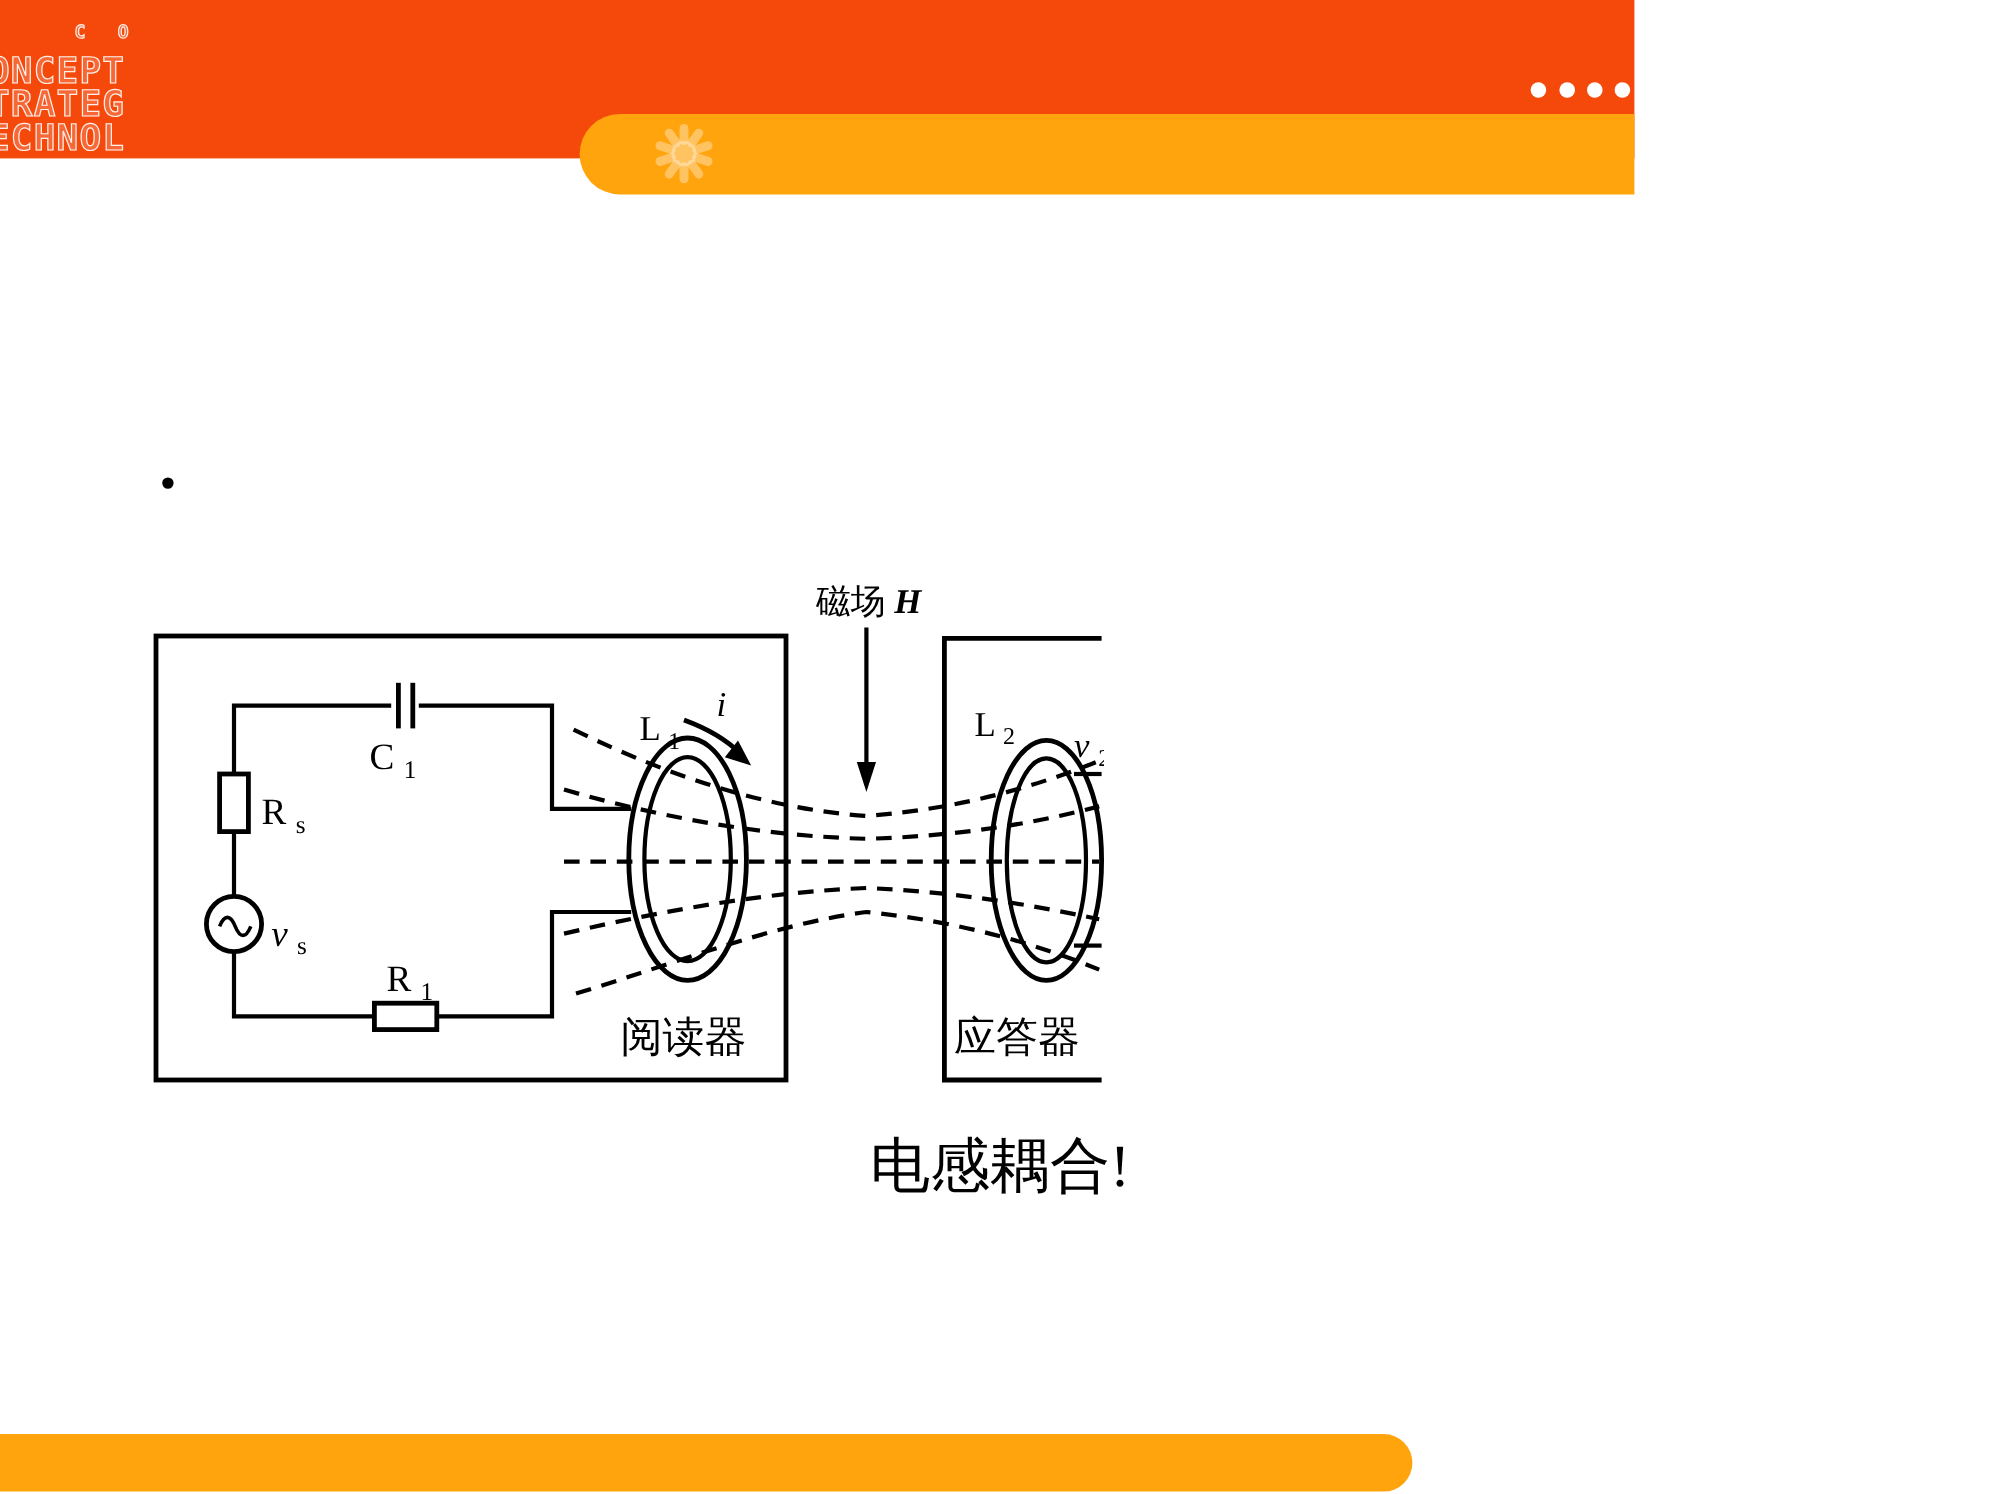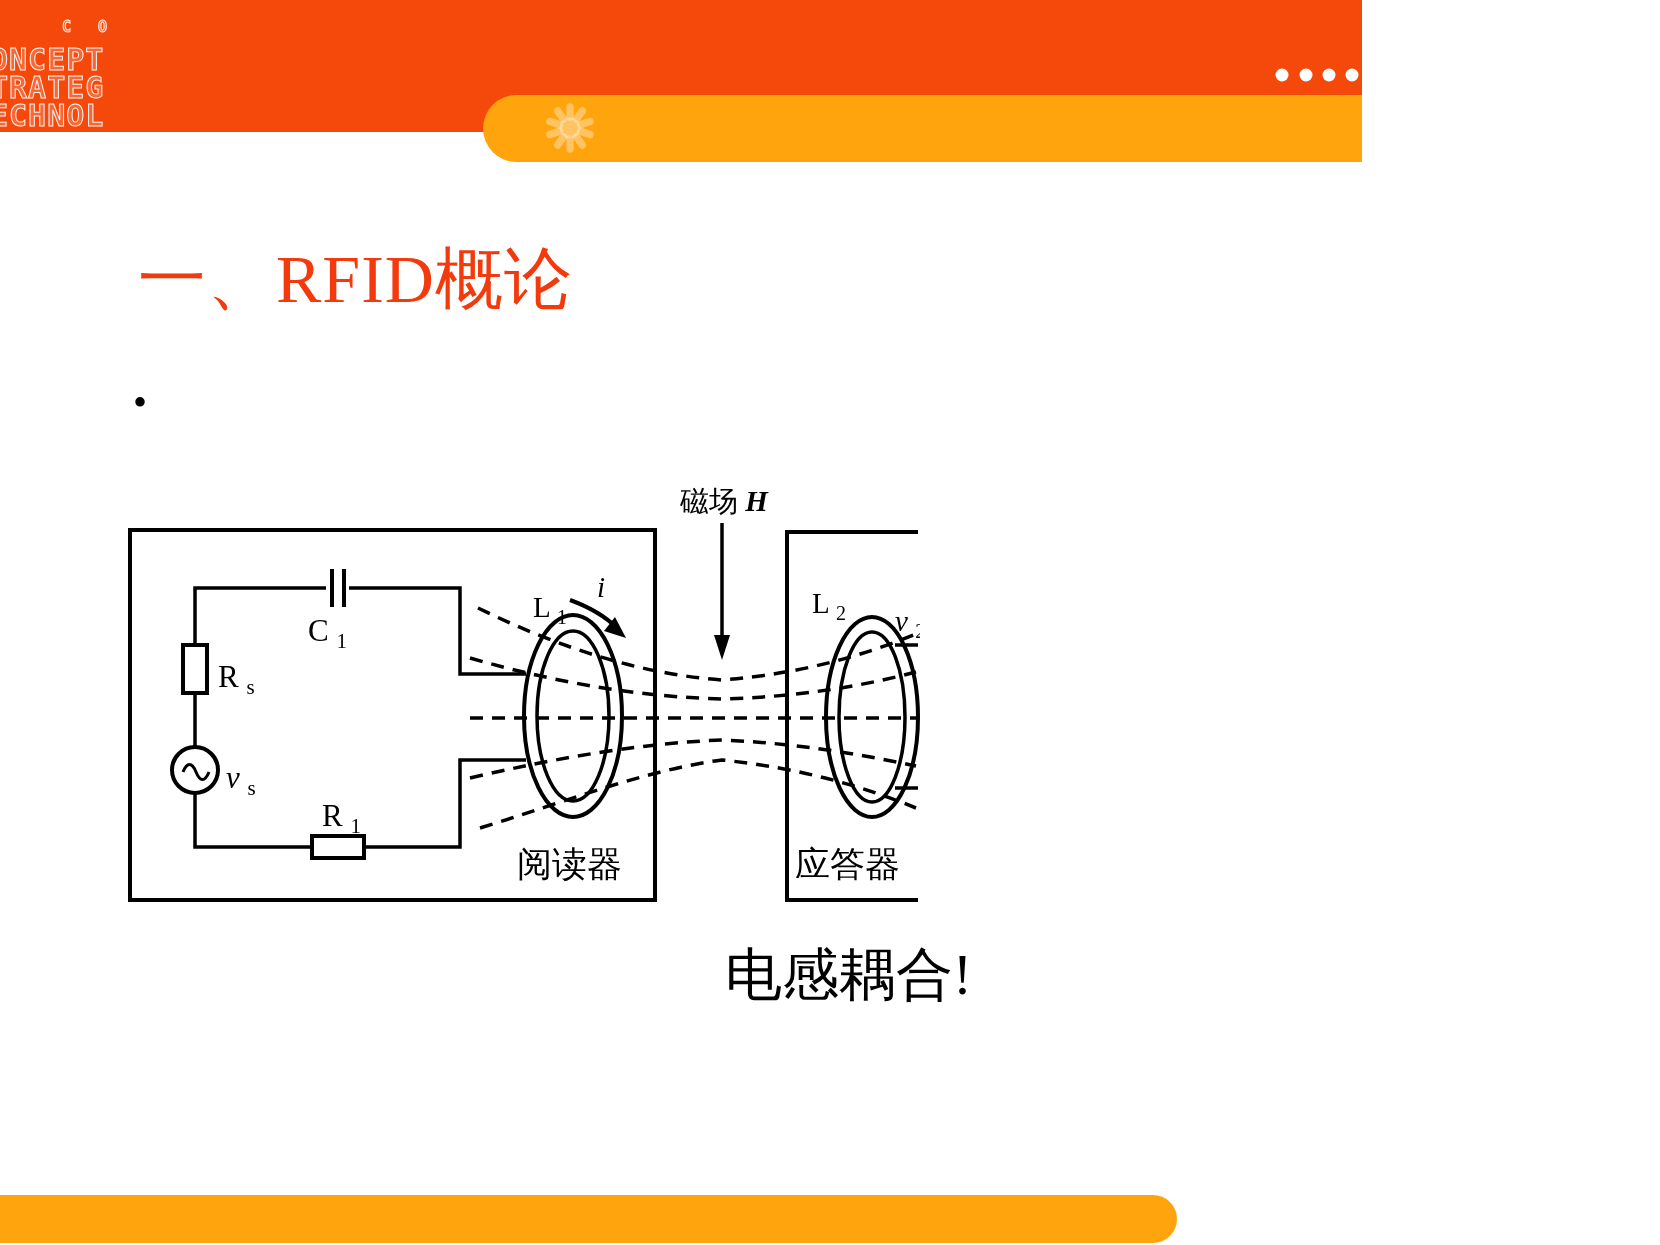--- a/index.html
+++ b/index.html
@@ -35,21 +35,21 @@
     white-space:nowrap;
   }
   .bullet-row{
     position:absolute; left:133px; top:381px; display:flex; align-items:center;
     font-size:42px; line-height:1.1;
   }
   .bullet-marker{ font-size:40px; width:16px; }
   .bullet-text{ margin-left:46px; white-space:nowrap; }
   .caption{
     position:absolute; left:725px; top:944px;
-    font-size:57px; line-height:1.1; white-space:nowrap;
+    font-size:50px; line-height:1.1; white-space:nowrap;
   }
   .page-number{
     position:absolute; left:1594px; top:1166px;
     font-size:35px;
   }
   
   .footer-bar{
     position:absolute; left:0; top:1195px; width:1177px; height:48px;
     background:#FFA40D; border-radius:0 24px 24px 0;
   }
@@ -96,21 +96,20 @@
     </svg>
   </div>
 
   <div class="logo">
     <div class="logo-line-sm">C O</div>
     <div class="logo-line">ONCEPT</div>
     <div class="logo-line">TRATEG</div>
     <div class="logo-line">ECHNOL</div>
   </div>
 
-  <h1 class="page-title" style="margin:0;font-weight:normal;">一、RFID概论</h1>
 
   <div class="bullet-row">
     <span class="bullet-marker">•</span>
   </div>
 
   <svg class="diagram-svg" width="800" height="465" viewBox="120 455 800 465">
 
     <text x="680" y="511" font-size="29">
       <tspan>磁场 </tspan>
       <tspan font-style="italic" font-weight="bold">H</tspan>

